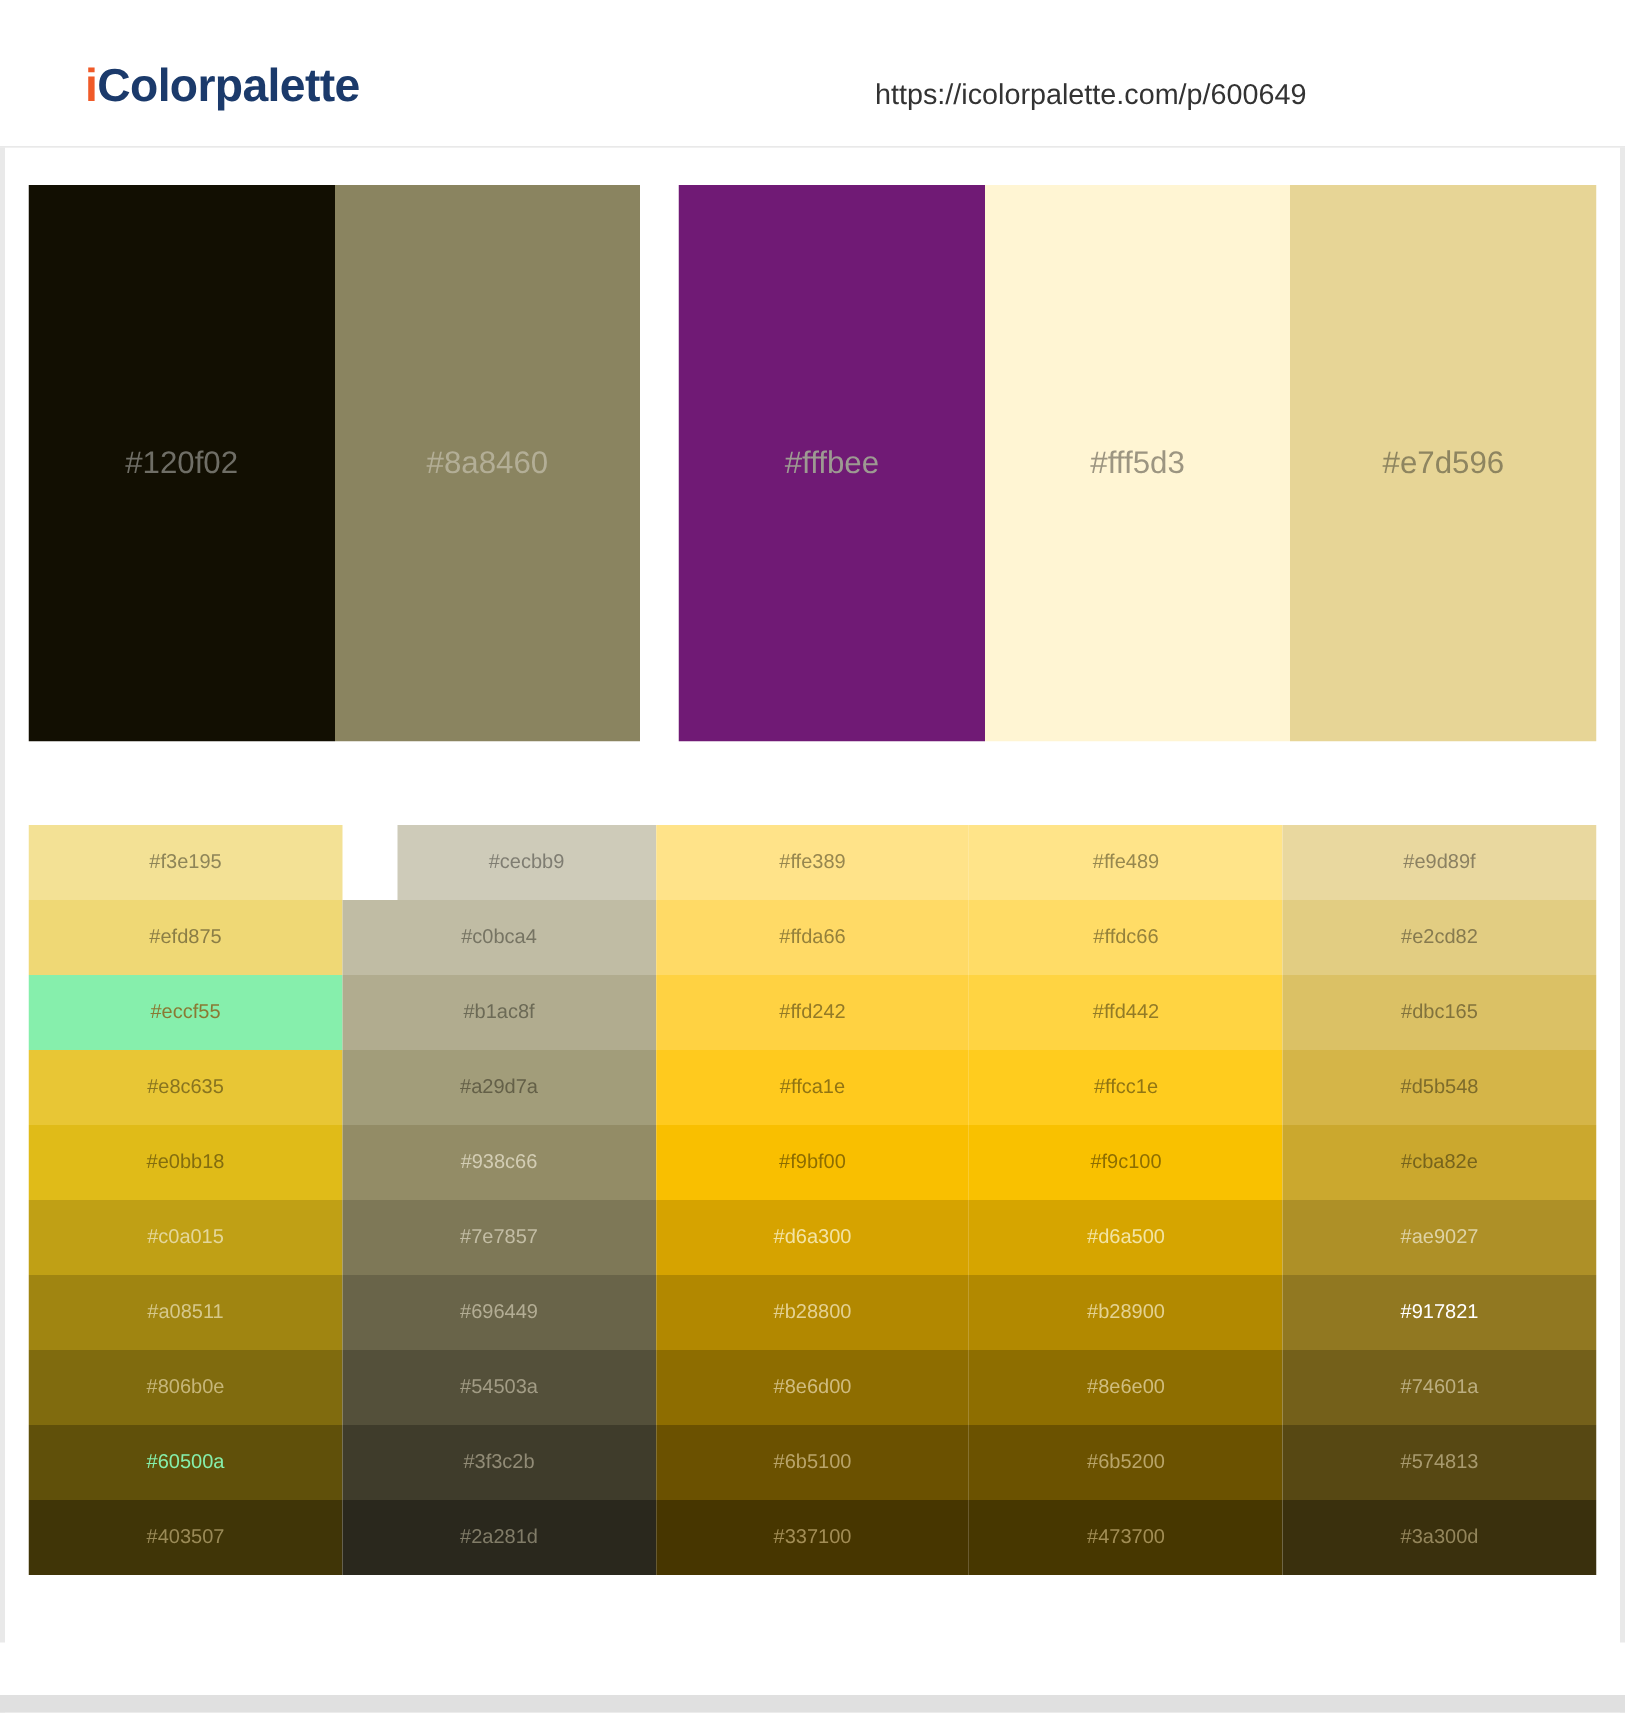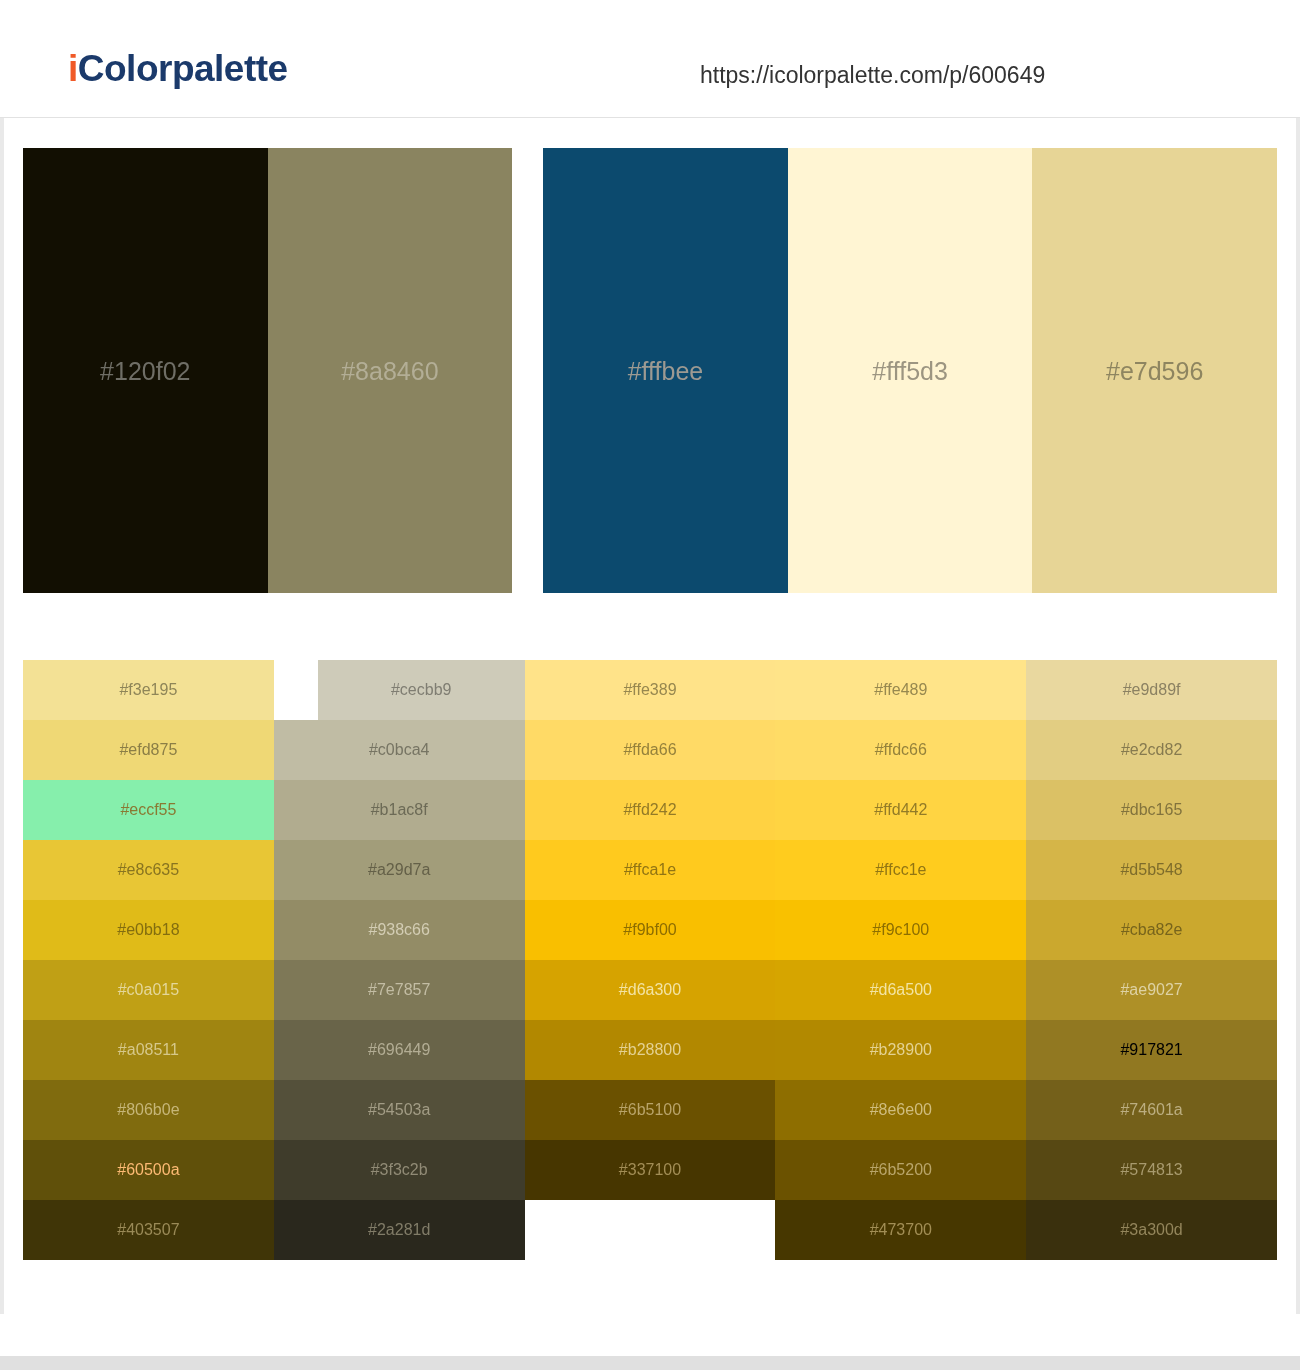--- a/index.html
+++ b/index.html
@@ -133,42 +133,42 @@
     <div class="url">https://icolorpalette.com/p/600649</div>
   </div>
 
   <div class="main-swatches">
       <div class="main-swatch" style="background: rgb(18, 15, 2);">
         <div class="label" style="color: rgb(111, 110, 102);">#120f02</div>
       </div>
       <div class="main-swatch" style="background: rgb(138, 132, 96);">
         <div class="label" style="color: rgb(179, 174, 150);">#8a8460</div>
       </div>
-      <div class="main-swatch" style="background: #0c4a6e; margin-left: 31px;">
+      <div class="main-swatch" style="background: #701a75; margin-left: 31px;">
         <div class="label" style="color: rgb(157, 154, 146);">#fffbee</div>
       </div>
       <div class="main-swatch" style="background: rgb(255, 245, 211);">
         <div class="label" style="color: rgb(156, 149, 129);">#fff5d3</div>
       </div>
       <div class="main-swatch" style="background: rgb(231, 213, 150);">
         <div class="label" style="color: rgb(142, 133, 96);">#e7d596</div>
       </div>
     </div>
 
   <div class="shades">
       <div class="shade-col">
         <div class="shade-cell" style="background: rgb(243, 225, 149); color: rgb(142, 133, 88);">#f3e195</div>
         <div class="shade-cell" style="background: rgb(239, 216, 117); color: rgb(139, 126, 70);">#efd875</div>
         <div class="shade-cell" style="background: #86efac; color: rgb(138, 121, 51);">#eccf55</div>
         <div class="shade-cell" style="background: rgb(232, 198, 53); color: rgb(136, 116, 32);">#e8c635</div>
         <div class="shade-cell" style="background: rgb(224, 187, 24); color: rgb(131, 109, 15);">#e0bb18</div>
         <div class="shade-cell" style="background: rgb(192, 160, 21); color: rgb(228, 215, 155);">#c0a015</div>
         <div class="shade-cell" style="background: rgb(160, 133, 17); color: rgb(214, 200, 139);">#a08511</div>
         <div class="shade-cell" style="background: rgb(128, 107, 14); color: rgb(198, 182, 120);">#806b0e</div>
-        <div class="shade-cell" style="background: rgb(96, 80, 10); color: #fdba74;">#60500a</div>
+        <div class="shade-cell" style="background: rgb(96, 80, 10); color: #86efac;">#60500a</div>
         <div class="shade-cell" style="background: rgb(64, 53, 7); color: rgb(154, 138, 87);">#403507</div>
       </div>
       <div class="shade-col">
         <div class="shade-cell" style="background: rgb(206, 203, 185); color: rgb(127, 125, 114); margin-left: 44px;">#cecbb9</div>
         <div class="shade-cell" style="background: rgb(192, 188, 164); color: rgb(118, 116, 99);">#c0bca4</div>
         <div class="shade-cell" style="background: rgb(177, 172, 143); color: rgb(108, 106, 86);">#b1ac8f</div>
         <div class="shade-cell" style="background: rgb(162, 157, 122); color: rgb(100, 96, 72);">#a29d7a</div>
         <div class="shade-cell" style="background: rgb(147, 140, 102); color: rgb(211, 205, 180);">#938c66</div>
         <div class="shade-cell" style="background: rgb(126, 120, 87); color: rgb(195, 189, 164);">#7e7857</div>
         <div class="shade-cell" style="background: rgb(105, 100, 73); color: rgb(179, 173, 148);">#696449</div>
@@ -177,20 +177,21 @@
         <div class="shade-cell" style="background: rgb(42, 40, 29); color: rgb(129, 124, 104);">#2a281d</div>
       </div>
       <div class="shade-col">
         <div class="shade-cell" style="background: rgb(255, 227, 137); color: rgb(151, 135, 79);">#ffe389</div>
         <div class="shade-cell" style="background: rgb(255, 218, 102); color: rgb(149, 129, 59);">#ffda66</div>
         <div class="shade-cell" style="background: rgb(255, 210, 66); color: rgb(147, 122, 39); text-align: center;">#ffd242</div>
         <div class="shade-cell" style="background: rgb(255, 202, 30); color: rgb(145, 116, 19);">#ffca1e</div>
         <div class="shade-cell" style="background: rgb(249, 191, 0); color: rgb(141, 109, 0);">#f9bf00</div>
         <div class="shade-cell" style="background: rgb(214, 163, 0); color: rgb(243, 227, 163);">#d6a300</div>
         <div class="shade-cell" style="background: rgb(178, 136, 0); color: rgb(228, 209, 146);">#b28800</div>
+        <div class="shade-cell" style="background: rgb(142, 109, 0); color: rgb(208, 188, 126);">#8e6d00</div>
         <div class="shade-cell" style="background: rgb(107, 81, 0); color: rgb(185, 164, 105);">#6b5100</div>
         <div class="shade-cell" style="background: rgb(71, 54, 0); color: rgb(162, 141, 85);">#337100</div>
       </div>
       <div class="shade-col">
         <div class="shade-cell" style="background: rgb(255, 228, 137); color: rgb(151, 136, 79);">#ffe489</div>
         <div class="shade-cell" style="background: rgb(255, 220, 102); color: rgb(149, 130, 59);">#ffdc66</div>
         <div class="shade-cell" style="background: rgb(255, 212, 66); color: rgb(147, 123, 39);">#ffd442</div>
         <div class="shade-cell" style="background: rgb(255, 204, 30); color: rgb(145, 117, 19);">#ffcc1e</div>
         <div class="shade-cell" style="background: rgb(249, 193, 0); color: rgb(141, 110, 0);">#f9c100</div>
         <div class="shade-cell" style="background: rgb(214, 165, 0); color: rgb(243, 228, 163);">#d6a500</div>
@@ -199,21 +200,21 @@
         <div class="shade-cell" style="background: rgb(107, 82, 0); color: rgb(185, 165, 105);">#6b5200</div>
         <div class="shade-cell" style="background: rgb(71, 55, 0); color: rgb(162, 142, 85);">#473700</div>
       </div>
       <div class="shade-col">
         <div class="shade-cell" style="background: rgb(233, 216, 159); color: rgb(139, 129, 98);">#e9d89f</div>
         <div class="shade-cell" style="background: rgb(226, 205, 130); color: rgb(134, 122, 79);">#e2cd82</div>
         <div class="shade-cell" style="background: rgb(219, 193, 101); color: rgb(130, 115, 61);">#dbc165</div>
         <div class="shade-cell" style="background: rgb(213, 181, 72); color: rgb(126, 108, 43);">#d5b548</div>
         <div class="shade-cell" style="background: rgb(203, 168, 46); color: rgb(119, 100, 28);">#cba82e</div>
         <div class="shade-cell" style="background: rgb(174, 144, 39); color: rgb(222, 210, 164);">#ae9027</div>
-        <div class="shade-cell" style="background: rgb(145, 120, 33); color: #000000;">#917821</div>
+        <div class="shade-cell" style="background: rgb(145, 120, 33); color: #ffffff;">#917821</div>
         <div class="shade-cell" style="background: rgb(116, 96, 26); color: rgb(188, 174, 128);">#74601a</div>
         <div class="shade-cell" style="background: rgb(87, 72, 19); color: rgb(168, 154, 110);">#574813</div>
         <div class="shade-cell" style="background: rgb(58, 48, 13); color: rgb(147, 133, 91);">#3a300d</div>
       </div>
     </div>
 
   <div class="bottom-gap"></div>
   <div class="footer-strip"></div>
 </div>
 

